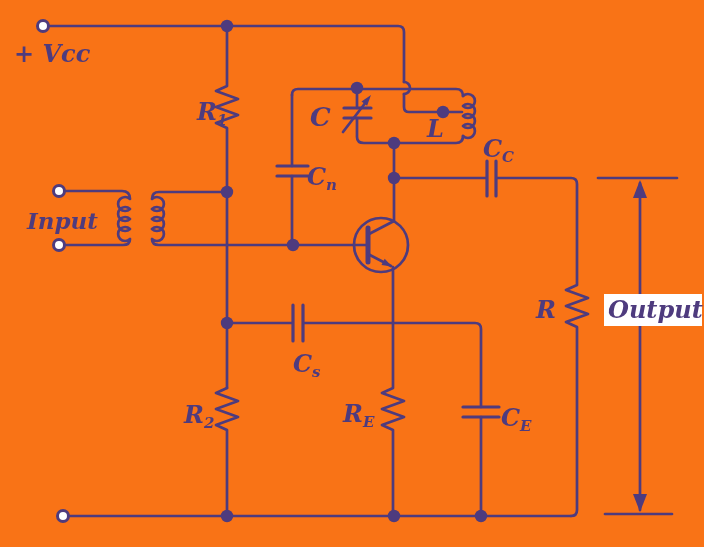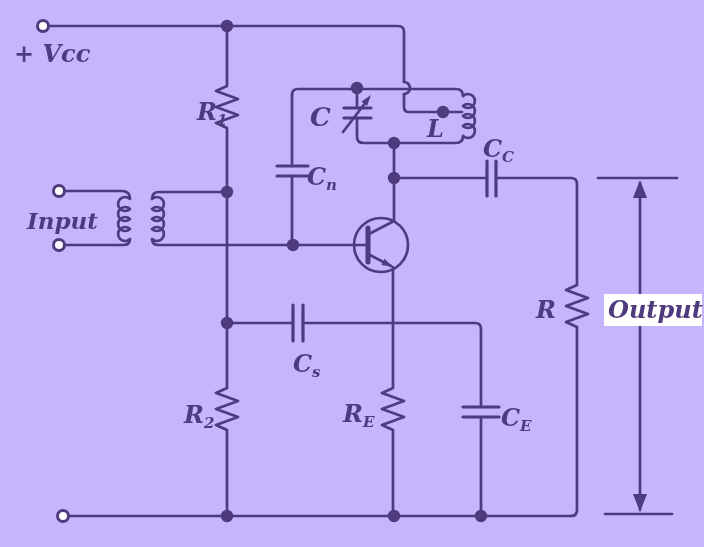--- a/index.html
+++ b/index.html
@@ -1,16 +1,16 @@
 <!DOCTYPE html>
 <html><head>
 <meta charset="utf-8">
 <style>
   html,body{margin:0;padding:0;background:#ffffff;}
-  .stage{width:704px;height:547px;position:relative;background:#c4b5fd;overflow:hidden;}
+  .stage{width:704px;height:547px;position:relative;background:#f97316;overflow:hidden;}
   svg{display:block;}
   .wire{fill:none;stroke:#4e3b7e;stroke-width:2.7;stroke-linecap:round;stroke-linejoin:round;}
   .plate{fill:none;stroke:#4e3b7e;stroke-width:3.2;stroke-linecap:round;}
   .thick{fill:none;stroke:#4e3b7e;stroke-width:5;stroke-linecap:round;}
   .dot{fill:#4e3b7e;stroke:none;}
   .term{fill:#ffffff;stroke:#4e3b7e;stroke-width:3;}
   .head{fill:#4e3b7e;stroke:none;}
   .lbl{font-family:"DejaVu Serif",serif;font-style:italic;font-weight:bold;fill:#4e3b7e;font-size:24px;}
   .lbl-big{font-size:26px;}
   .lbl-sm{font-size:23px;}

